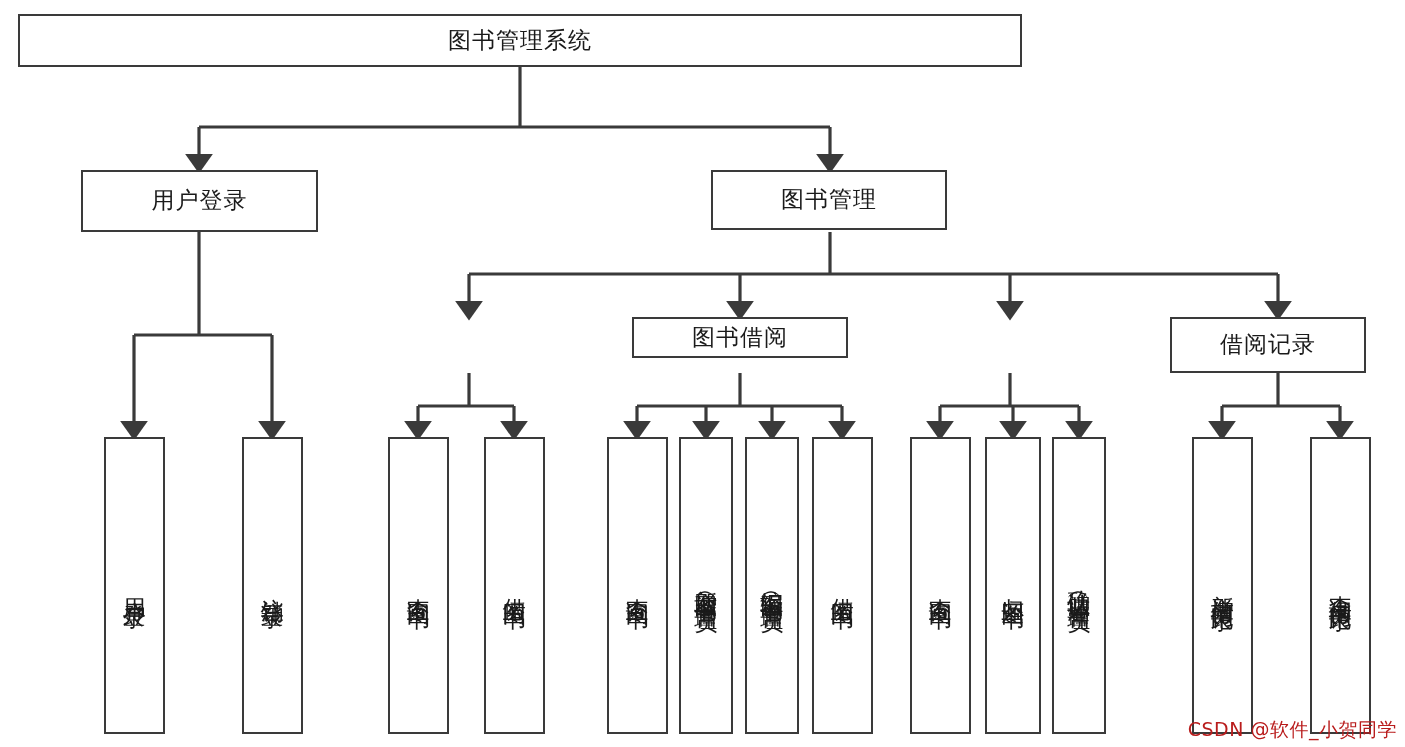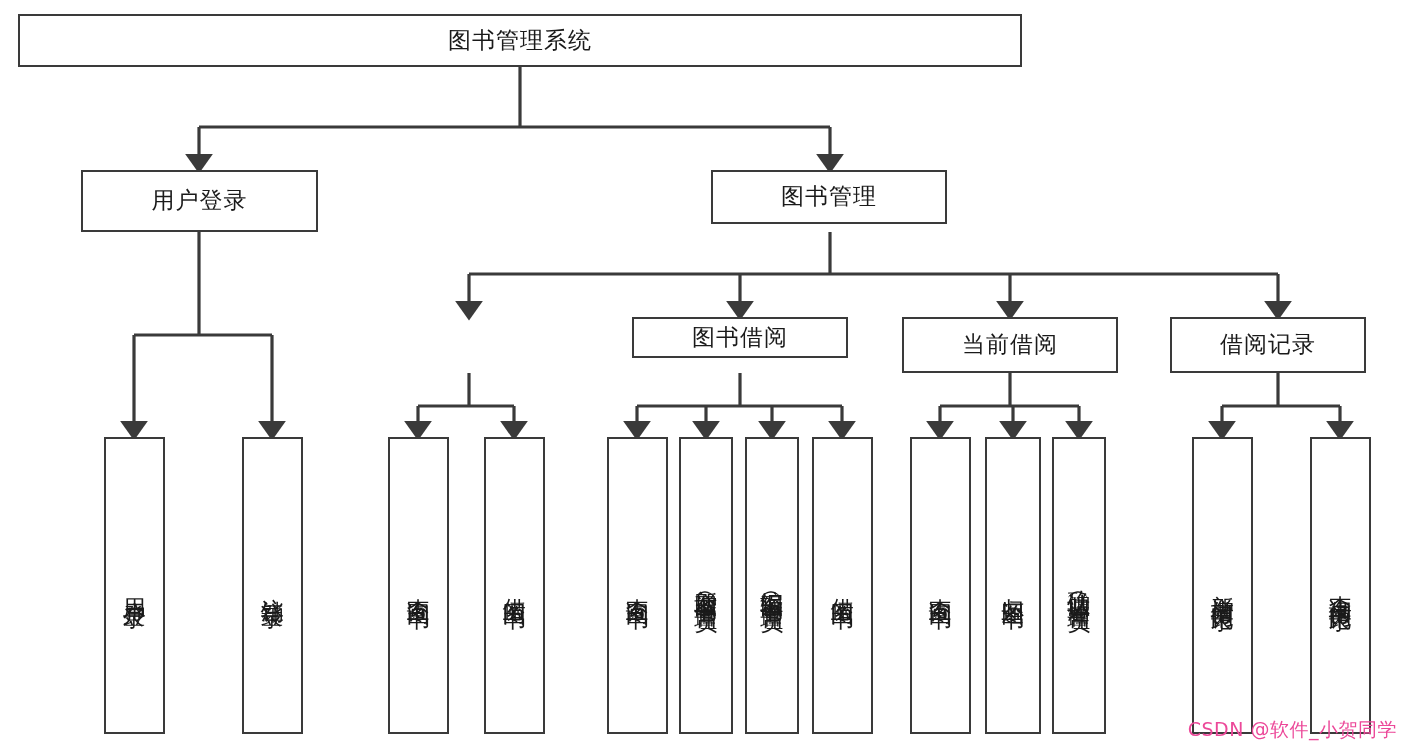--- a/index.html
+++ b/index.html
@@ -51,21 +51,21 @@
     position:absolute;
     left:0;top:0;
     width:1405px;height:747px;
     pointer-events:none;
   }
   .watermark{
     position:absolute;
     right:8px;
     bottom:4px;
     font-size:19px;
-    color:#ec4899;
+    color:#b91c1c;
     letter-spacing:0.5px;
     white-space:nowrap;
   }
 </style>
 </head>
 <body>
 
 <div id="canvas">
 
   <svg id="edges" viewBox="0 0 1405 747" xmlns="http://www.w3.org/2000/svg">
@@ -118,29 +118,26 @@
     </g>
   </svg>
 
   <div class="node horiz" id="n-root" style="left: 18px; top: 14px; width: 1004px; height: 53px;">
     <span>图书管理系统</span>
   </div>
 
   <div class="node horiz" id="n-l2-0" style="left: 81px; top: 170px; width: 237px; height: 62px;">
     <span>用户登录</span>
   </div>
-  <div class="node horiz" id="n-l2-1" style="left: 711px; top: 170px; width: 236px; height: 54px;">
+  <div class="node horiz" id="n-l2-1" style="left: 711px; top: 170px; width: 236px; height: 60px;">
     <span>图书管理</span>
   </div>
 
   <div class="node horiz" id="n-l3-1" style="left: 632px; top: 317px; width: 216px; height: 41px;">
     <span>图书借阅</span>
-  </div>
-  <div class="node horiz" id="n-l3-2" style="left: 902px; top: 317px; width: 216px; height: 56px;">
-    <span>当前借阅</span>
   </div>
   <div class="node horiz" id="n-l3-3" style="left: 1170px; top: 317px; width: 196px; height: 56px;">
     <span>借阅记录</span>
   </div>
 
   <div class="node vert" id="n-leaf-0" style="left: 104px; top: 437px; width: 61px; height: 297px;">
     <span class="vtext">用户登录</span>
   </div>
   <div class="node vert" id="n-leaf-1" style="left: 242px; top: 437px; width: 61px; height: 297px;">
     <span class="vtext">注销登录</span>

